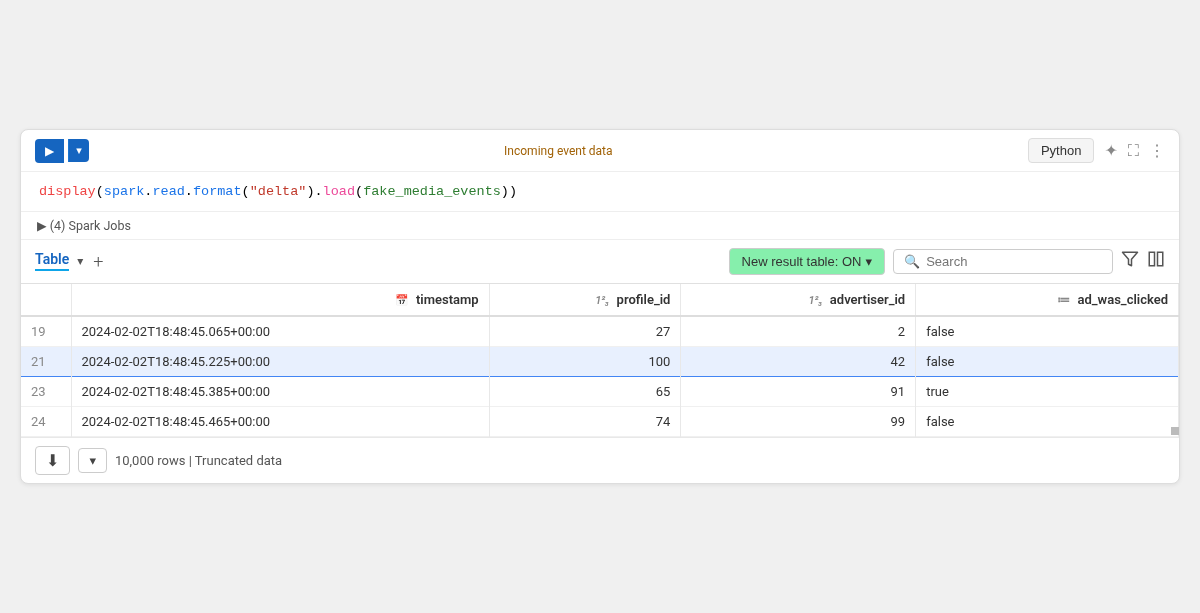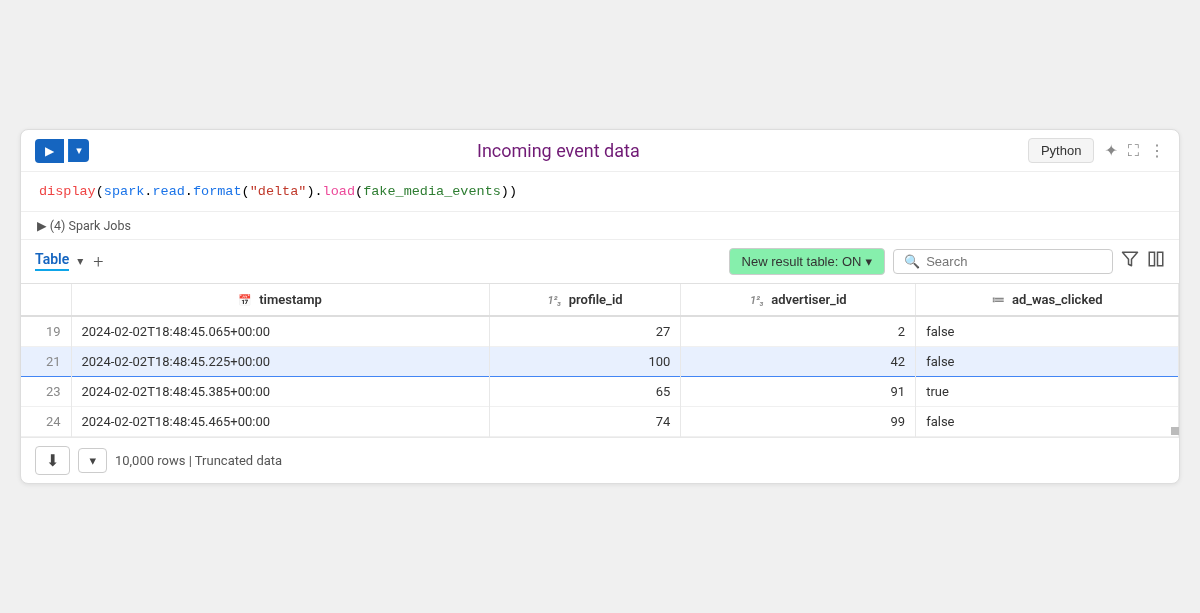--- a/index.html
+++ b/index.html
@@ -48,22 +48,22 @@
       background: #1565c0;
       color: #fff;
       border: none;
       border-left: 1px solid #1976d2;
       border-radius: 0 4px 4px 0;
       padding: 5px 7px;
       cursor: pointer;
       font-size: 11px;
     }
     .cell-title {
-      font-size: 18px;
-      color: #701a75;
+      font-size: 12px;
+      color: #a16207;
       font-weight: 400;
     }
     .cell-toolbar-right {
       display: flex;
       align-items: center;
       gap: 10px;
     }
     .lang-btn {
       background: #f5f5f5;
       border: 1px solid #ddd;
@@ -173,21 +173,21 @@
       width: 100%;
       border-collapse: collapse;
       font-size: 13px;
     }
     .data-table thead tr {
       border-bottom: 2px solid #ddd;
       background: #fff;
     }
     .data-table th {
       padding: 8px 10px;
-      text-align: center;
+      text-align: right;
       font-weight: 600;
       color: #333;
       border-right: 1px solid #e8e8e8;
       white-space: nowrap;
     }
     .data-table th .col-icon {
       color: #888;
       font-size: 11px;
       margin-right: 4px;
     }
@@ -199,21 +199,20 @@
     .data-table tbody tr {
       border-bottom: 1px solid #f0f0f0;
     }
     .data-table tbody tr.selected {
       background: #e8f0fe;
       border-top: 1px solid #4285f4;
       border-bottom: 1px solid #4285f4;
     }
     .data-table td.row-num {
       color: #888;
-      text-align: right;
       width: 40px;
       border-right: 1px solid #e8e8e8;
     }
     .data-table td.num-val {
       text-align: right;
     }
     
     .table-footer {
       display: flex;
       align-items: center;

